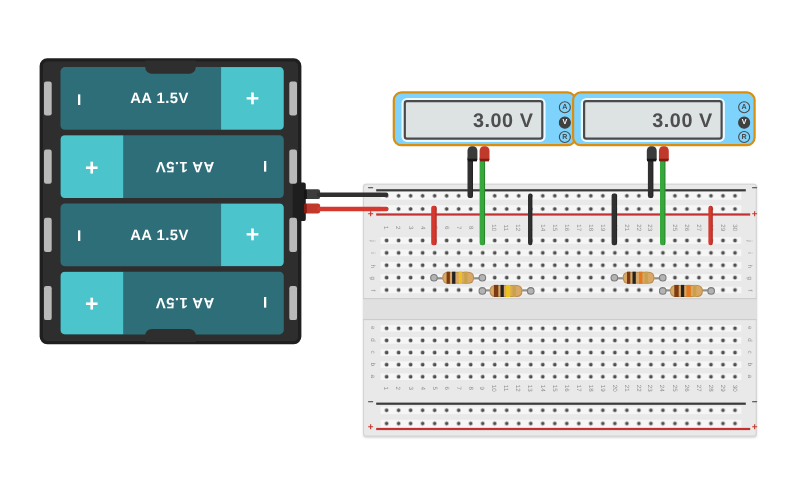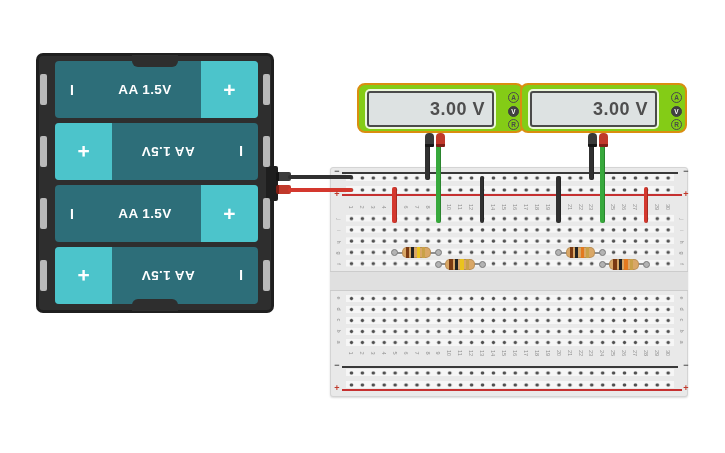--- a/index.html
+++ b/index.html
@@ -64,21 +64,21 @@
   .tab{position:absolute;width:7px;height:31px;background:#b9b9b9;border-radius:2px;}
   .battery-connector{position:absolute;left:266px;top:166px;width:12px;height:35px;background:#1e1e1e;border-radius:2px;}
   .wire-plug{position:absolute;width:15px;height:9px;border-radius:2px;}
   .plug-black{left:276px;top:172px;background:#3c3c3c;border-left:3px solid #141414;}
   .plug-red{left:276px;top:185px;background:#c0392b;border-left:3px solid #7e1f15;}
   .hwire{position:absolute;height:4px;border-radius:2px;}
   .hwire-black{left:288px;top:175px;width:65px;background:#303030;}
   .hwire-red{left:288px;top:188px;width:65px;background:#d4382e;}
 
   
-  .multimeter{position:absolute;width:167px;height:50px;background:#84cc16;border:2px solid #da8e10;
+  .multimeter{position:absolute;width:167px;height:50px;background:#7dd3fc;border:2px solid #da8e10;
     border-radius:8px;z-index:4;}
   .mm1{left:357px;top:83px;}
   .mm2{left:520px;top:83px;}
   .mm-display{position:absolute;left:8px;top:6px;width:127px;height:36px;background:#dde2e2;
     border:2px solid #4a4a4a;border-radius:3px;box-shadow:0 0 0 2px rgba(255,255,255,.85);
     display:flex;align-items:center;justify-content:flex-end;padding-right:7px;}
   .mm-reading{font-size:18px;font-weight:700;color:#4e4e4e;letter-spacing:.5px;}
   .mm-buttons{position:absolute;right:3px;top:7px;display:flex;flex-direction:column;gap:2.5px;align-items:center;}
   .mm-btn{width:11px;height:11px;border-radius:50%;border:1.5px solid #4a4a4a;color:#4a4a4a;
     font-size:6.5px;font-weight:700;display:flex;align-items:center;justify-content:center;background:transparent;}

